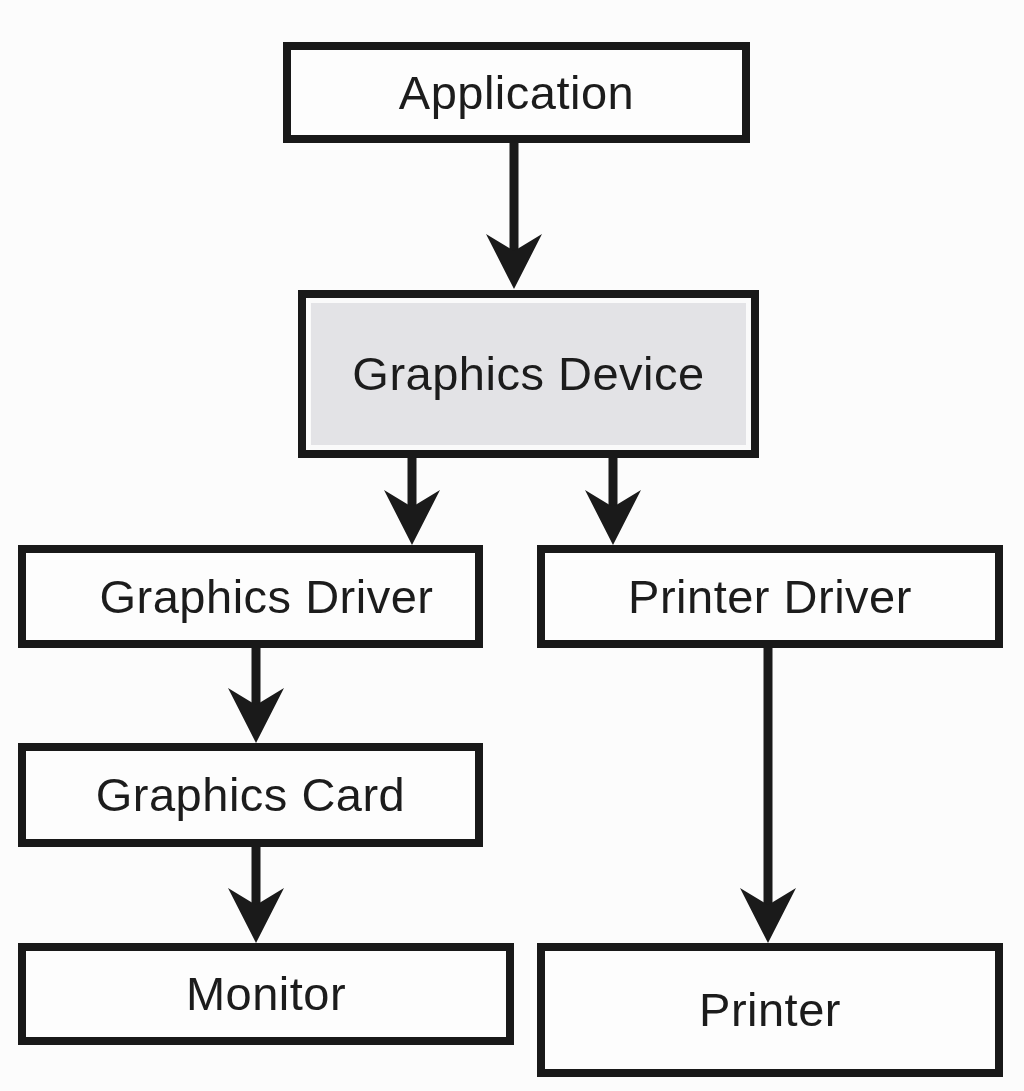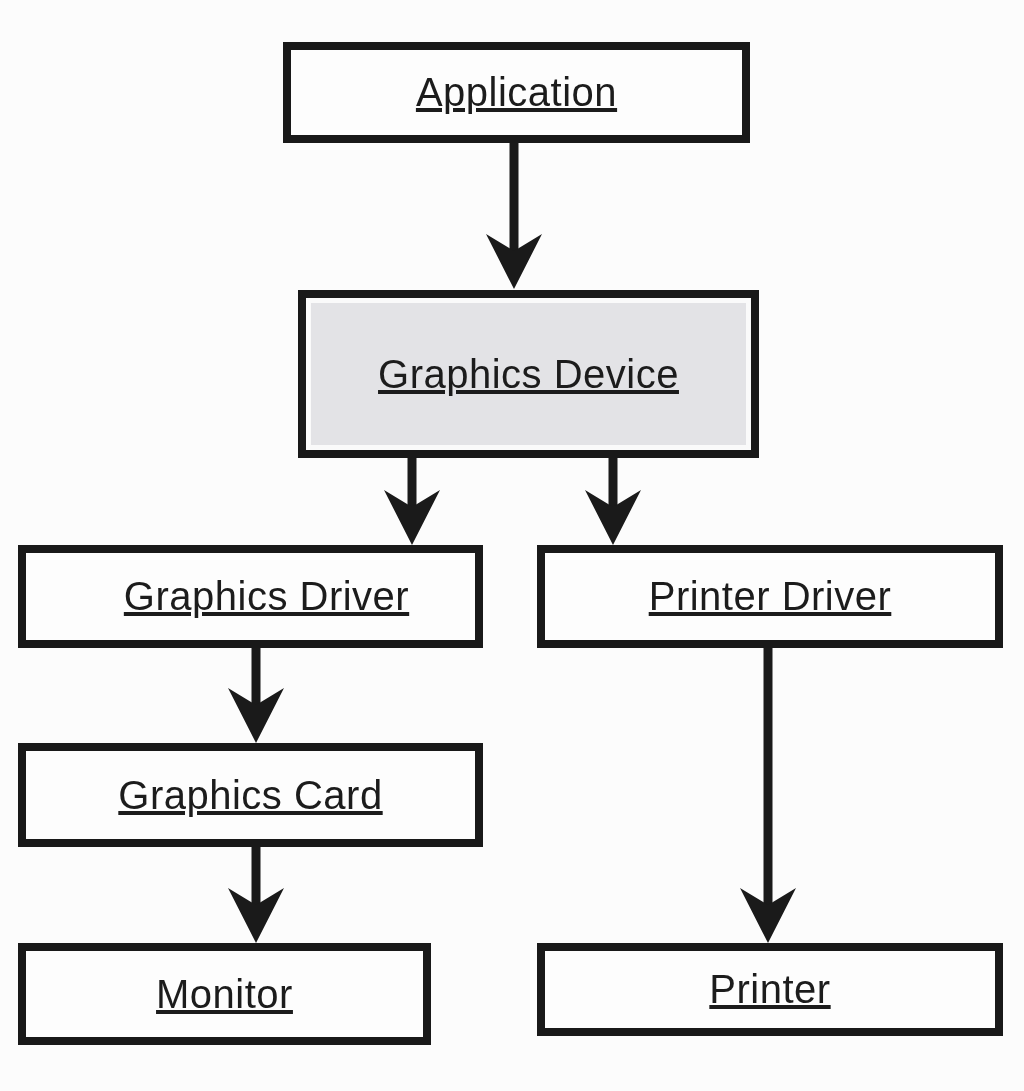--- a/index.html
+++ b/index.html
@@ -19,36 +19,35 @@
     position: absolute;
     box-sizing: border-box;
     border: 8px solid #191919;
     background: #fdfdfd;
     display: flex;
     flex-direction: column;
     align-items: center;
     justify-content: center;
     text-align: center;
     color: #1c1c1c;
-    font-size: 40px;
+    font-size: 47px;
     line-height: 1.22;
     letter-spacing: 0.5px;
-    text-decoration: underline;
   }
   .node.shaded {
     background: #e3e3e6;
     box-shadow: inset 0 0 0 5px #fafafa;
   }
   #node-application   { left: 283px; top: 42px;  width: 467px; height: 101px; }
   #node-gdi           { left: 298px; top: 290px; width: 461px; height: 168px; }
   #node-graphics-driver { left: 18px;  top: 545px; width: 465px; height: 103px; padding-left: 32px; }
   #node-printer-driver  { left: 537px; top: 545px; width: 466px; height: 103px; }
   #node-graphics-card   { left: 18px;  top: 743px; width: 465px; height: 104px; }
-  #node-monitor         { left: 18px;  top: 943px; width: 413px; height: 102px; }
-  #node-printer         { left: 537px; top: 943px; width: 466px; height: 93px; }
+  #node-monitor         { left: 18px;  top: 943px; width: 496px; height: 102px; }
+  #node-printer         { left: 537px; top: 943px; width: 466px; height: 134px; }
   #arrow-layer {
     position: absolute;
     left: 0; top: 0;
     width: 1024px;
     height: 1091px;
     pointer-events: none;
   }
   .shaft { stroke: #1a1a1a; stroke-width: 9; }
   .head  { fill: #1a1a1a; }
 </style>

